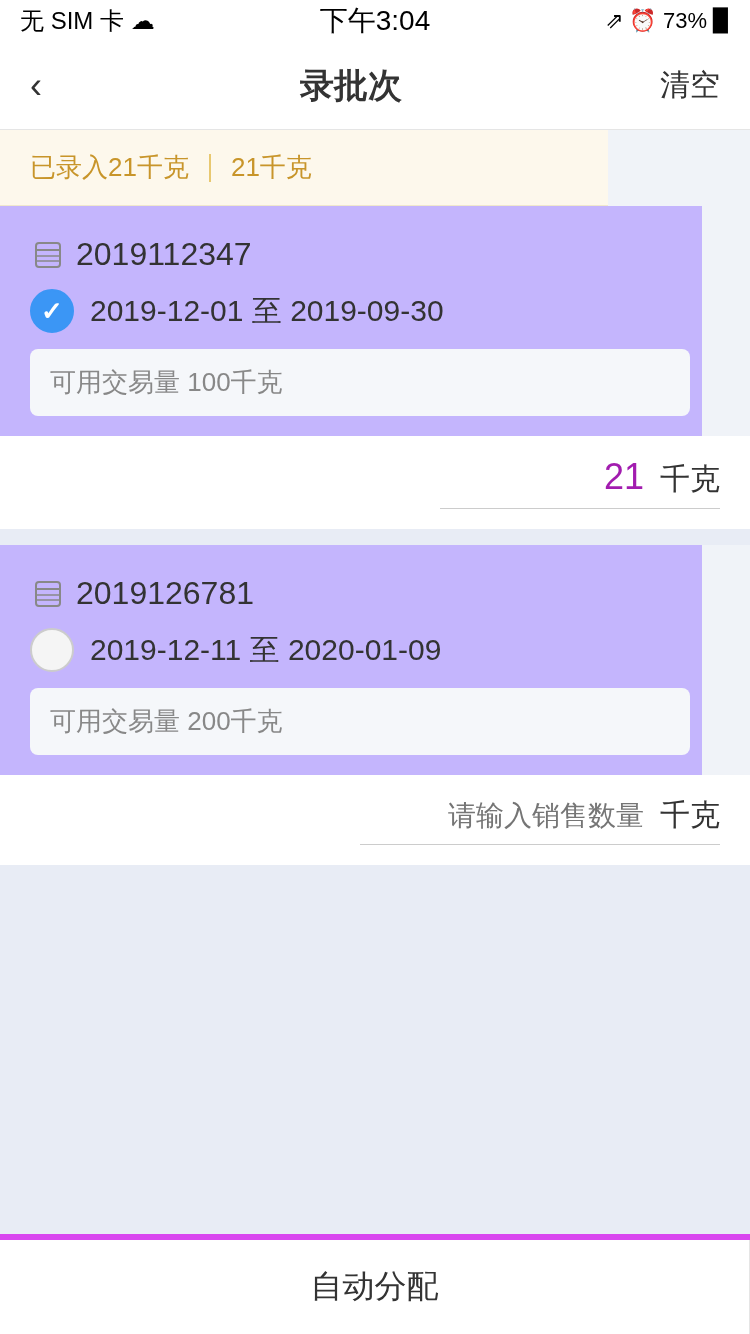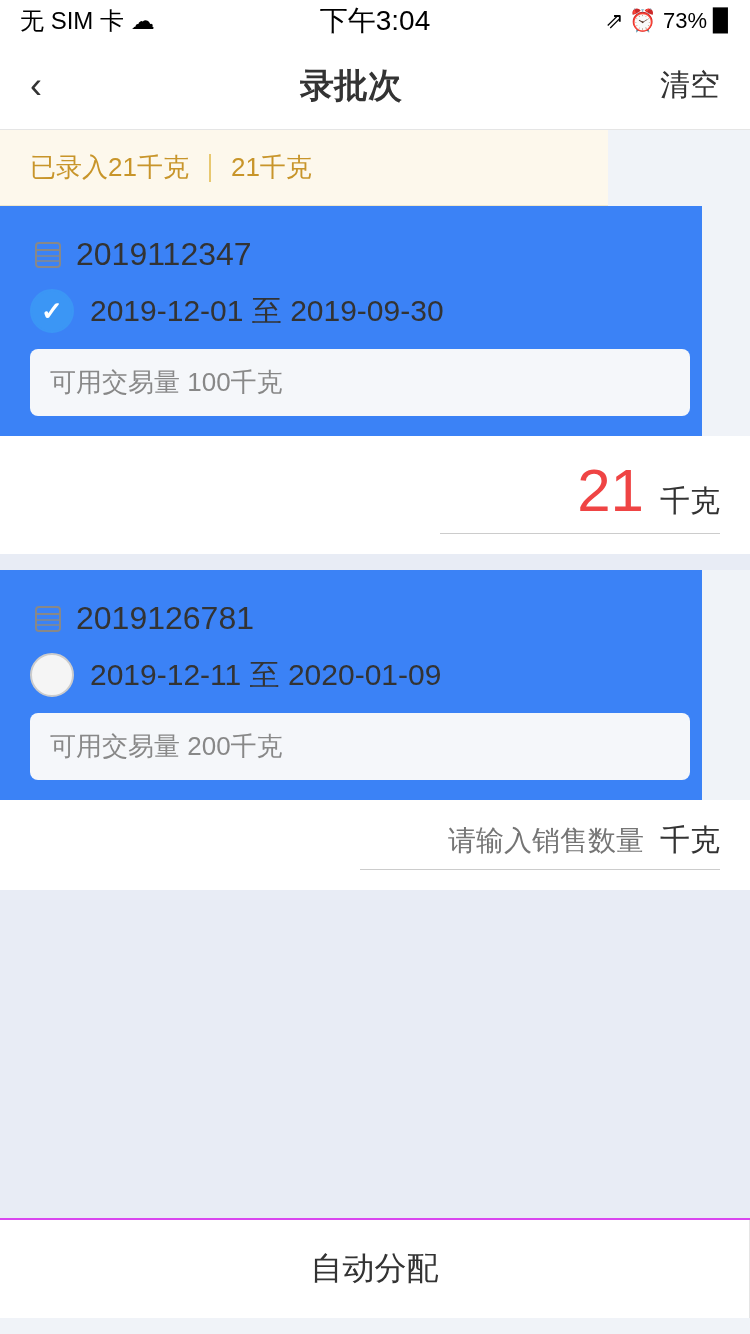--- a/index.html
+++ b/index.html
@@ -90,21 +90,21 @@
       background: #e8c870;
     }
     .summary-value {
       font-size: 26px;
       color: #c8952a;
     }
 
     
     .card {
       width: 702px;
-      background: #3b82f6;
+      background: #c4b5fd;
       margin-bottom: 0;
       padding: 30px 30px 0 30px;
     }
     .card-header {
       display: flex;
       align-items: center;
       gap: 10px;
       margin-bottom: 16px;
     }
     .batch-icon {
@@ -165,27 +165,27 @@
     
     .separator-area {
       width: 750px;
       height: 16px;
       background: #e8ecf5;
     }
 
     
     .footer {
       position: fixed;
-      bottom: 16px;
+      bottom: 0;
       left: 0;
       width: 750px;
       height: 100px;
       display: flex;
       background: #fff;
-      border-top: 2px solid #d946ef;
+      border-top: 6px solid #d946ef;
     }
     .footer-auto {
       flex: 1;
       display: flex;
       align-items: center;
       justify-content: center;
       font-size: 32px;
       color: #333;
       cursor: pointer;
       border-right: 1px solid #e5e5e5;
@@ -261,21 +261,21 @@
     <div class="card-row">
       <div class="radio-circle checked"></div>
       <span class="date-range">2019-12-01 至 2019-09-30</span>
     </div>
     <div class="available-qty">可用交易量 100千克</div>
   </div>
 
   <div style="background:#fff; display:flex; justify-content:flex-end; align-items:center; padding:20px 30px;">
     <div style="display:flex; flex-direction:column; align-items:flex-end;">
       <div style="display:flex; align-items:baseline; gap:16px;">
-        <span style="font-size:60px; color:#ef4444; font-weight:500;">21</span>
+        <span style="font-size:36px; color:#a21caf; font-weight:500;">21</span>
         <span style="font-size:30px; color:#333;">千克</span>
       </div>
       <div style="width:280px; height:1px; background:#ccc; margin-top:8px;"></div>
     </div>
   </div>
 
   <div class="separator-area"></div>
 
   <div class="card">
     <div class="card-header">

